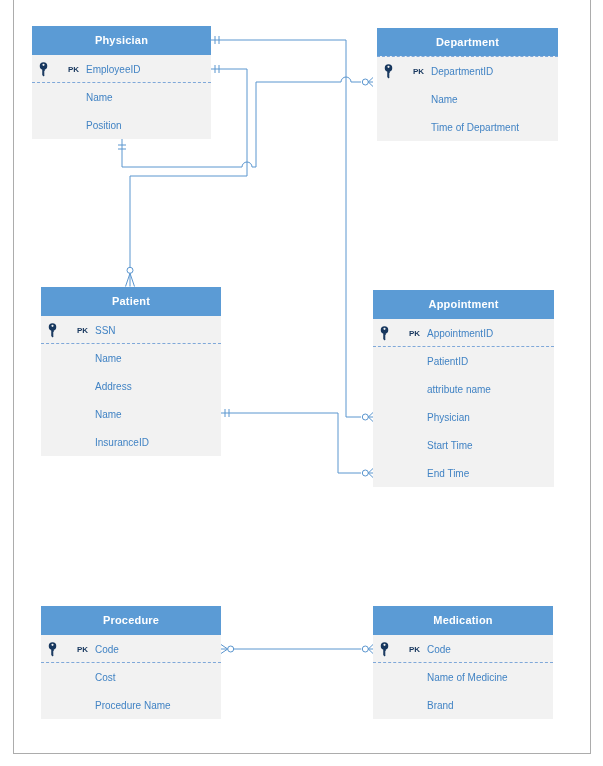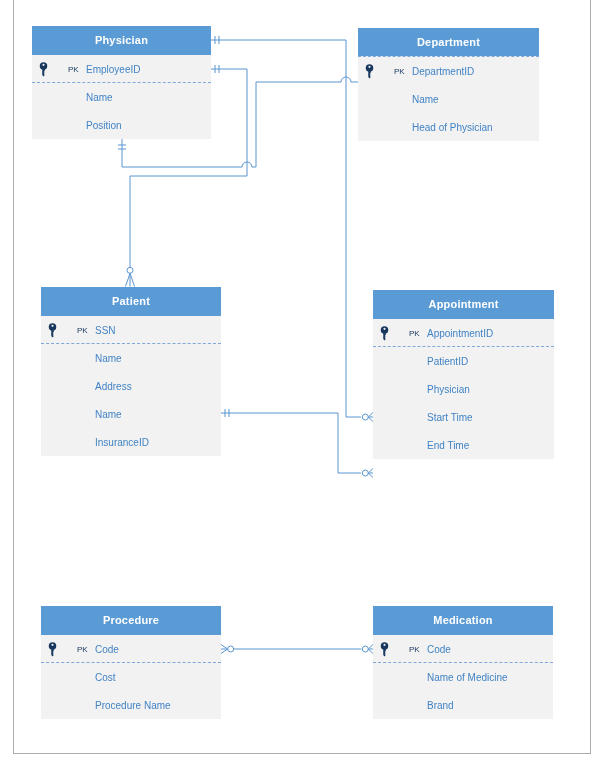--- a/index.html
+++ b/index.html
@@ -67,21 +67,21 @@
     top: 7px;
     width: 9px;
     height: 15px;
   }
   .pktag {
     position: absolute;
     left: 16px;
     top: 50%;
     transform: translateY(-50%);
     font-size: 8px;
-    font-weight: normal;
+    font-weight: bold;
     color: #17375e;
     padding-left: 20px;
   }
   .sep {
     height: 0;
     border-top: 1px dashed #7fa8d9;
     margin-top: -1px;
   }
 </style>
 </head>
@@ -147,40 +147,40 @@
       <div class="sep"></div>
       <div class="erow">
           <span class="fname">Name</span>
         </div>
       <div class="erow">
           <span class="fname">Position</span>
         </div>
     </div>
   </div>
 
-  <div class="entity" style="left:358px; top:28px; width:181px">
+  <div class="entity" style="left:377px; top:28px; width:181px">
     <div class="ehead">Department</div>
     <div class="ebody">
       <div class="sep"></div>
       <div class="erow">
         <span class="keyicon">
           <svg width="9" height="15" viewBox="0 0 18 30">
               <circle cx="9" cy="8" r="7.5" fill="#17375e"></circle>
               <circle cx="9" cy="5.6" r="2.2" fill="#f2f2f2"></circle>
               <path d="M6.5 14 L6.5 26 L9 29 L11.5 26 L9.5 24 L11.5 22 L9.5 20 L11.5 18 L11.5 14 Z" fill="#17375e"></path>
             </svg>
         </span>
         <span class="pktag">PK</span>
         <span class="fname">DepartmentID</span>
       </div>
       <div class="erow">
           <span class="fname">Name</span>
         </div>
       <div class="erow">
-          <span class="fname">Head of Physician</span>
+          <span class="fname">Time of Department</span>
         </div>
     </div>
   </div>
 
   <div class="entity" style="left:41px; top:287px; width:180px">
     <div class="ehead">Patient</div>
     <div class="ebody">
       <div class="erow">
         <span class="keyicon">
           <svg width="9" height="15" viewBox="0 0 18 30">
@@ -220,20 +220,23 @@
             </svg>
         </span>
         <span class="pktag">PK</span>
         <span class="fname">AppointmentID</span>
       </div>
       <div class="sep"></div>
       <div class="erow">
           <span class="fname">PatientID</span>
         </div>
       <div class="erow">
+          <span class="fname">attribute name</span>
+        </div>
+      <div class="erow">
           <span class="fname">Physician</span>
         </div>
       <div class="erow">
           <span class="fname">Start Time</span>
         </div>
       <div class="erow">
           <span class="fname">End Time</span>
         </div>
     </div>
   </div>

